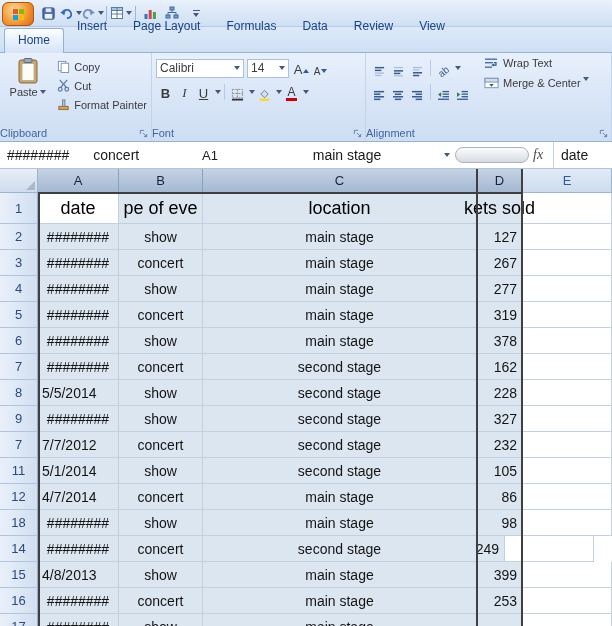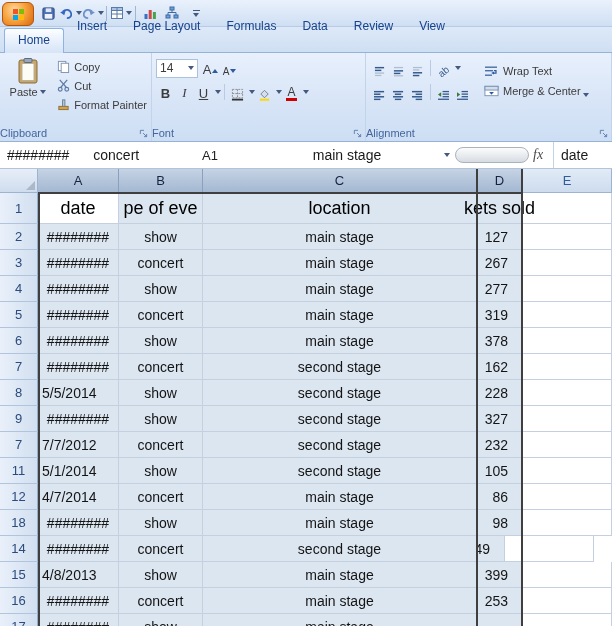--- a/index.html
+++ b/index.html
@@ -35,21 +35,21 @@
   .fbtn{min-width:19px;height:19px;display:flex;align-items:flex-end;justify-content:center;font-size:13px;padding-bottom:1px;box-sizing:border-box;cursor:pointer}
   .fbtn.bold{font-weight:bold}
   .fbtn.italic{font-style:italic;font-family:"Liberation Serif",serif}
   .fbtn.underline{text-decoration:underline}
   .bigA{font-size:13px}.smallA{font-size:10px}
   .tri-up{width:0;height:0;border-left:3px solid transparent;border-right:3px solid transparent;border-bottom:4px solid #2e5aa0;margin-left:1px;margin-bottom:4px}
   .tri-dn{width:0;height:0;border-left:3px solid transparent;border-right:3px solid transparent;border-top:4px solid #2e5aa0;margin-left:1px;margin-bottom:4px}
   .Ac{font-size:12px;line-height:11px;border-bottom:3px solid #d00000;padding:0 1px}
   .alrows{display:flex;flex-direction:column}
   .wmcol{display:flex;flex-direction:column;margin-left:10px}
-  .wm{display:flex;align-items:flex-end;font-size:11px;height:20px;white-space:nowrap;cursor:pointer}
+  .wm{display:flex;align-items:flex-start;font-size:11px;height:20px;white-space:nowrap;cursor:pointer}
   .wm .si{width:18px;display:flex;justify-content:center;margin-right:3px}
   .vsep{width:1px;height:16px;background:#b9cbe3;margin:0 3px}
   
   .fbar{height:26px;background:#fff;border-bottom:1px solid #b2c4da;display:flex;align-items:center;font-size:14px;color:#1a1a1a}
   .fseg{height:100%;display:flex;align-items:center;box-sizing:border-box}
   .f-left{width:190px;padding-left:7px}
   .f-left .v2{margin-left:24px}
   .f-name{width:66px;padding-left:12px;font-size:13px;color:#222;cursor:pointer}
   .f-center{width:182px;justify-content:center}
   .f-dd{width:15px;justify-content:center;cursor:pointer}
@@ -64,21 +64,21 @@
   .colh{height:24px;display:flex;align-items:center;justify-content:center;font-size:13px;box-sizing:border-box;border-right:1px solid #9db4d0;border-bottom:1px solid #9db4d0;background:linear-gradient(#e2ebf7,#cddcee);color:#2f5c9a;cursor:pointer}
   .colh.sel{background:linear-gradient(#c6d3e4,#a3b8d2);color:#17243f;border-right-color:#8aa0bf;border-bottom-color:#7d93b3}
   .rows{}
   .row{display:flex;height:26px}
   .row.r1{height:31px}
   .rowh{width:38px;box-sizing:border-box;background:linear-gradient(to right,#e9f0fa,#d2dff0);border-right:1px solid #95accc;border-bottom:1px solid #b0c4dc;display:flex;align-items:center;justify-content:center;font-size:13px;color:#2b4b7c;cursor:pointer}
   .cell{box-sizing:border-box;border-right:1px solid #c4cfdf;border-bottom:1px solid #c4cfdf;display:flex;align-items:center;justify-content:center;font-size:14px;color:#141414;overflow:hidden;white-space:nowrap;cursor:cell}
   .cell.selc{background:#dce6f1}
   .cell.active{background:#ffffff}
   .cell.left{justify-content:flex-start;padding-left:4px}
-  .cell.right{justify-content:flex-end;padding-right:14px}
+  .cell.right{justify-content:flex-end;padding-right:5px}
   .cell.hc{font-size:18px;color:#000}
   .cell.ovf{overflow:visible}
   .sel-line{position:absolute;width:2px;background:#3f3f3f;z-index:5}
   .sel-topline{position:absolute;height:2px;background:#3f3f3f;z-index:5}
   svg{display:block}
 </style>
 </head>
 <body>
 
 <div class="qat">
@@ -221,20 +221,24 @@
             <path d="M1.5 1.5 H5.5 M1.5 1.5 V5.5" fill="none" stroke="#5a7aa8"></path>
             <path d="M4.5 4.5 L8.5 8.5 M8.5 8.5 H5.6 M8.5 8.5 V5.6" fill="none" stroke="#5a7aa8"></path>
           </svg>
       </span>
     </div>
   </div>
 
   <div class="group" style="width:214px">
     <div class="group-body col">
       <div class="frow">
+        <div class="combo" style="width:80px">
+          <span>Calibri</span>
+            <span class="dd"></span>
+        </div>
         <div class="combo" style="width:34px">
           <span>14</span>
             <span class="dd"></span>
         </div>
         <div class="fbtn">
             <span class="bigA">A</span>
             <span class="tri-up"></span>
           </div>
         <div class="fbtn">
             <span class="smallA">A</span>

